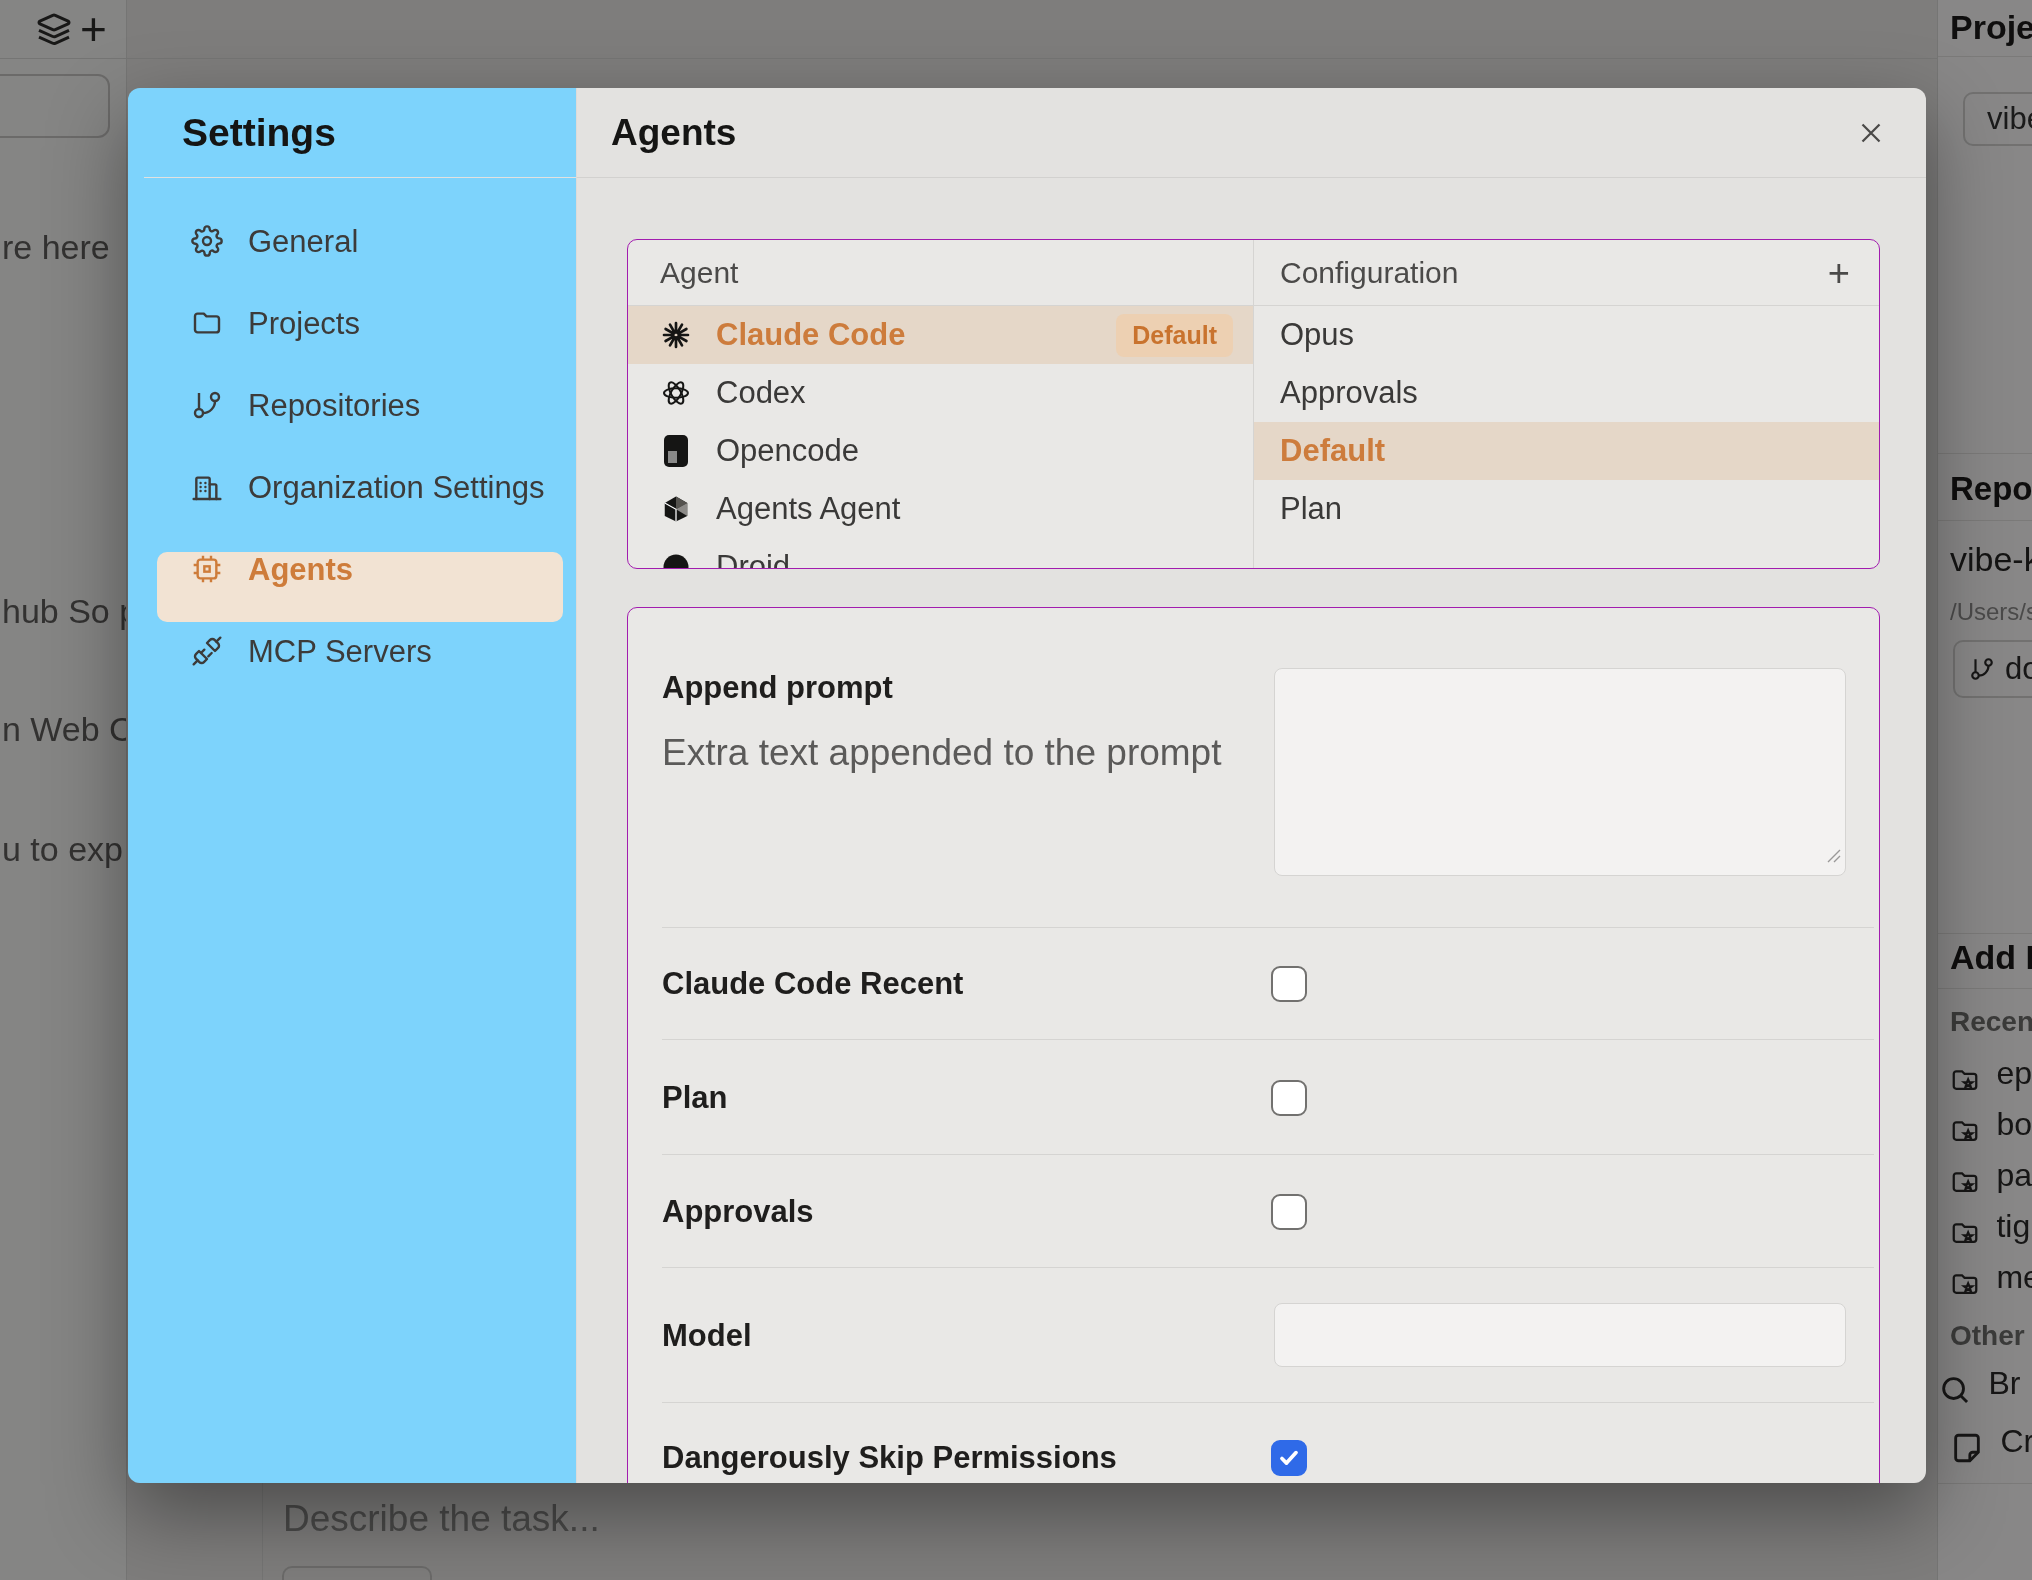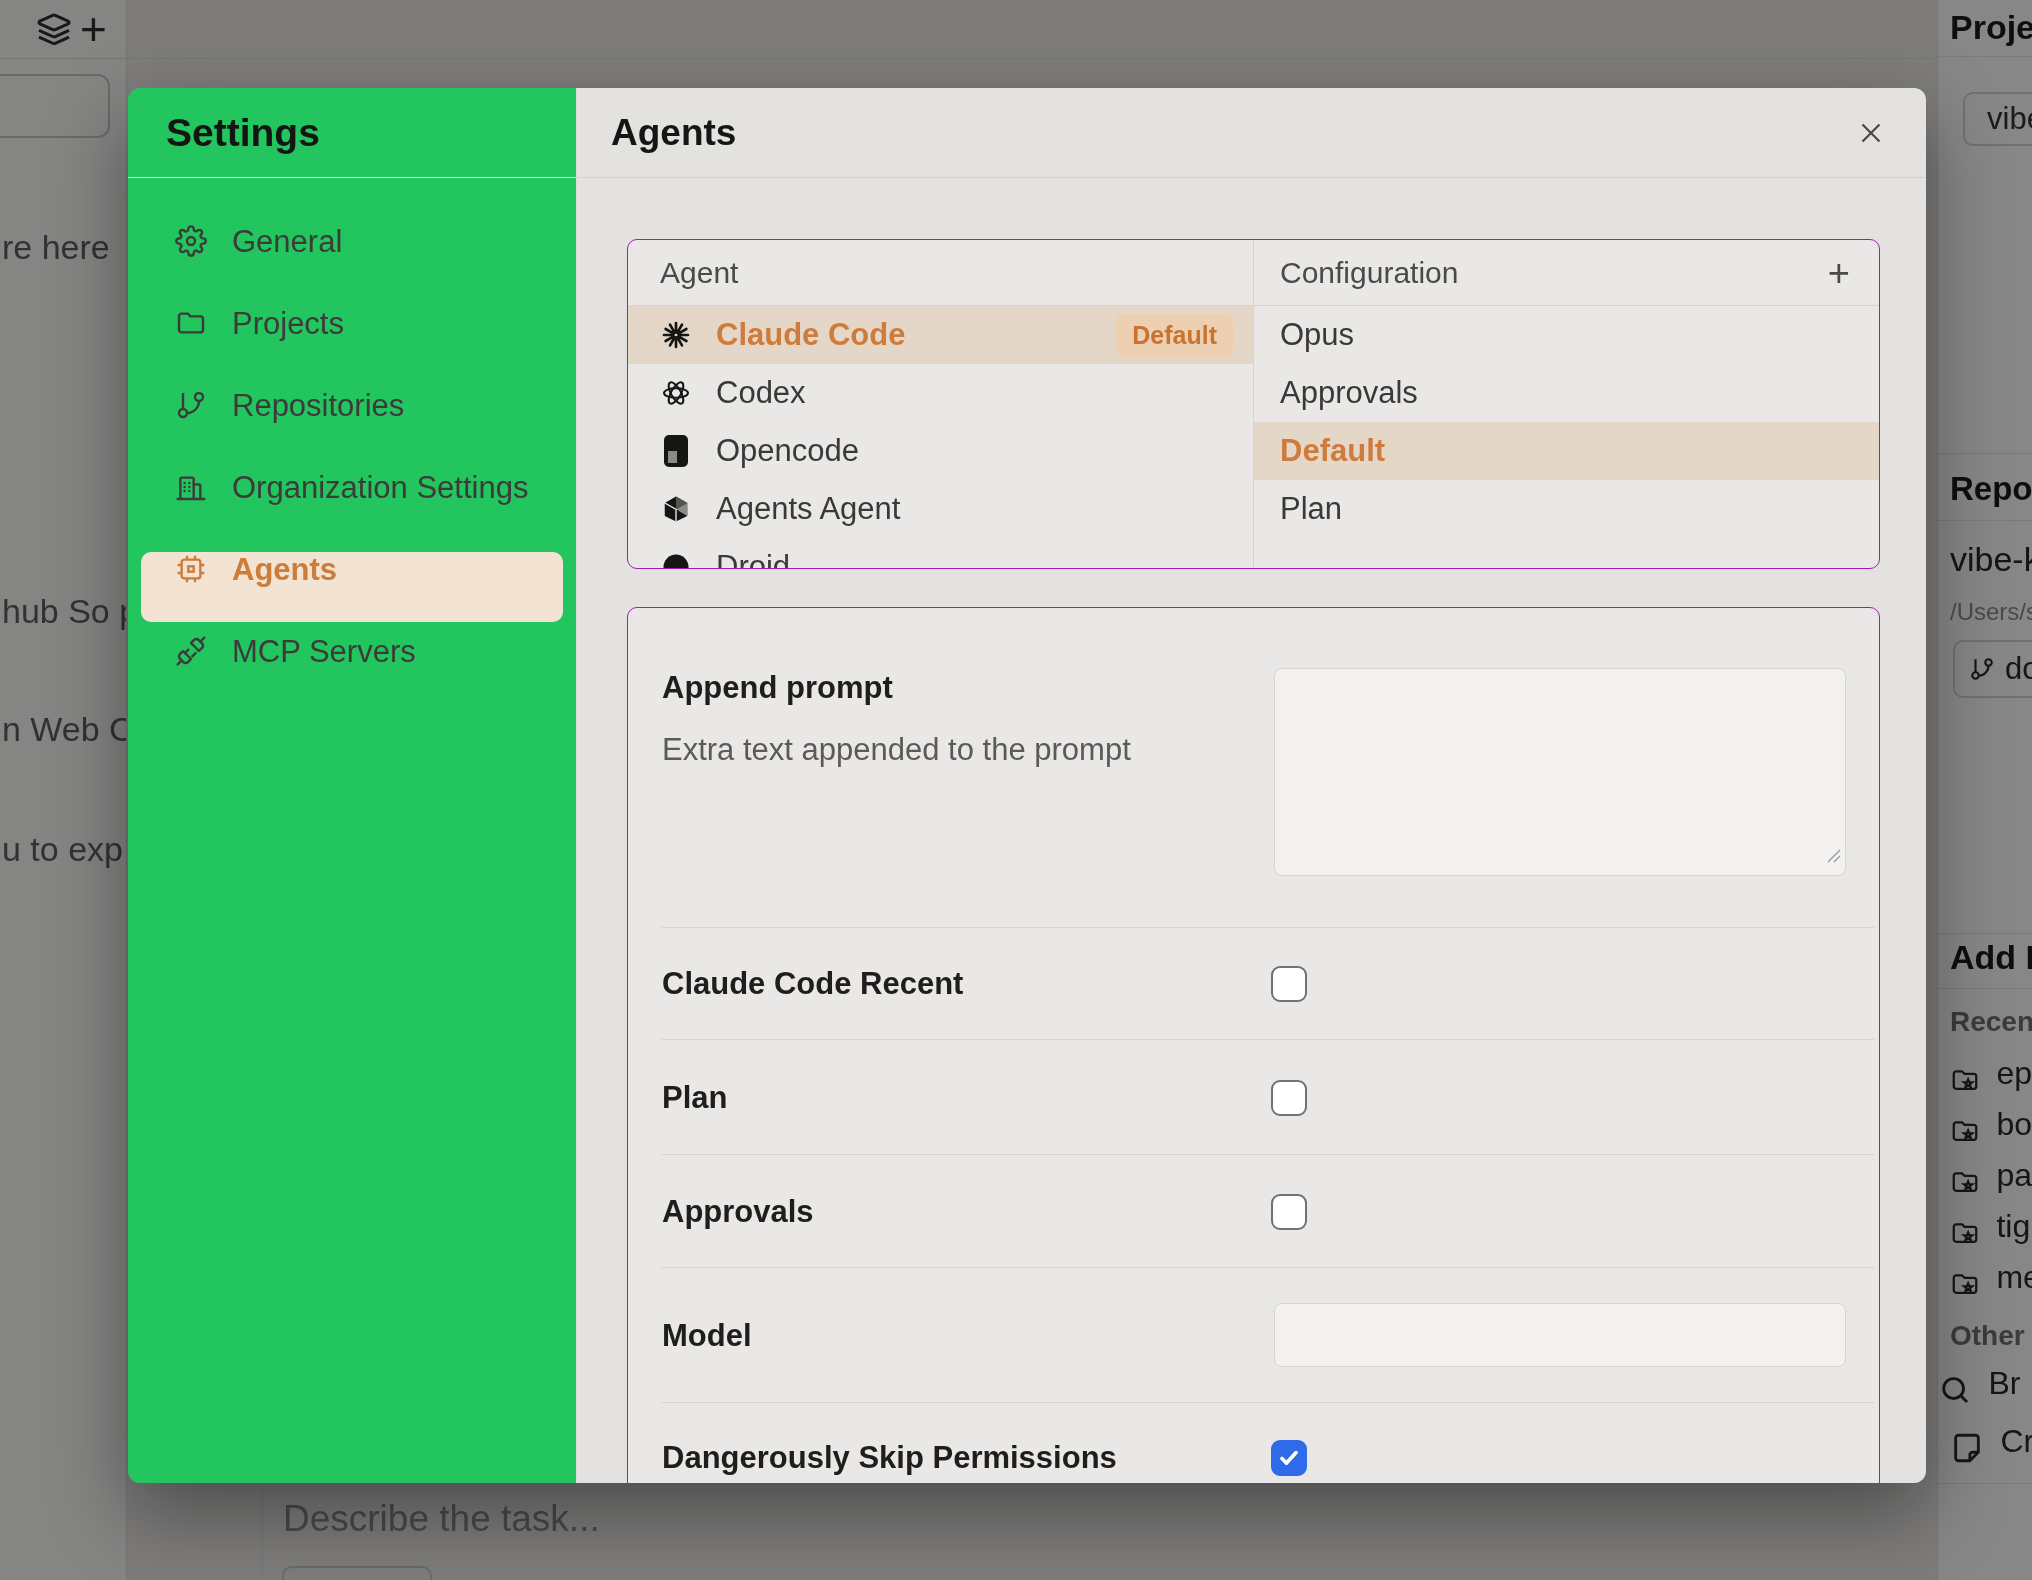--- a/index.html
+++ b/index.html
@@ -34,21 +34,21 @@
              align-items:center; background:#fbfafa; }
   .rp-icon { display:inline-block; color:#2b2a29; }
 
   
   .veil { position:absolute; inset:0; background:rgba(0,0,0,0.46); }
 
   
   .modal { position:absolute; left:128px; top:88px; width:1798px; height:1395px;
            border-radius:12px; overflow:hidden; display:flex;
            box-shadow:0 30px 80px rgba(0,0,0,0.40); }
-  .m-side { width:449px; background:#22c55e; border-right:1px solid #dcdbd9; flex:none; }
+  .m-side { width:449px; background:#7dd3fc; border-right:1px solid #dcdbd9; flex:none;padding-left:16px; }
   .m-side-header { height:90px; display:flex; align-items:center; padding-left:38px;
                    border-bottom:1px solid #e2e1df; font-size:39px; font-weight:bold; color:#151514; }
   .m-nav { padding:46px 13px 0 13px; }
   .m-nav-item { height:70px; margin-bottom:12px; border-radius:10px; display:flex; align-items:flex-start;
                 padding-left:33px; gap:24px; font-size:31px; color:#3c3b3a; cursor:pointer; }
   .m-nav-item .nicon { width:34px; height:34px; flex:none; display:flex; align-items:center; justify-content:center; }
   .m-nav-item.active { background:#f2e3d3; color:#ce7c3a; font-weight:600; }
 
   .m-main { flex:1; background:#e3e2e0; position:relative; overflow:hidden; }
   .m-main-header { height:90px; border-bottom:1px solid #d2d1cf; display:flex; align-items:center;
@@ -72,21 +72,21 @@
   .badge { margin-left:auto; background:#edd0b2; color:#c9732e; font-size:25px; font-weight:600;
            padding:7px 16px; border-radius:8px; }
   .opencode-glyph { width:24px; height:32px; background:#151514; border-radius:5px; position:relative; }
   .opencode-glyph::after { content:""; position:absolute; left:4px; bottom:4px; width:9px; height:12px; background:#8a8a89; }
 
   .form-card { margin-top:38px; height:1110px; overflow:hidden; }
   .form-row { position:relative; padding:0 34px; }
   .form-row::after { content:""; position:absolute; left:34px; right:5px; bottom:0; height:1px; background:#d5d4d2; }
   .form-row.last::after { display:none; }
   .f-label { font-size:31px; font-weight:600; color:#1f1e1d; }
-  .f-desc { font-size:31px; color:#5b5a59; margin-top:26px; }
+  .f-desc { font-size:37px; color:#5b5a59; margin-top:26px; }
   .row-append { height:320px; padding-top:62px; }
   .row-flex { display:flex; align-items:center; }
   .row-ccr { height:112px; } .row-plan { height:115px; } .row-appr { height:113px; }
   .row-model { height:135px; } .row-dsp { height:110px; }
   .f-textarea { position:absolute; right:33px; top:60px; width:572px; height:208px;
                 background:#f3f2f1; border:1px solid #d5d4d2; border-radius:8px; resize:none;
                 font-family:"Liberation Sans",sans-serif; font-size:28px; padding:14px; color:#333; }
   .f-input { position:absolute; right:33px; top:35px; width:572px; height:64px;
              background:#f3f2f1; border:1px solid #d5d4d2; border-radius:8px;
              font-family:"Liberation Sans",sans-serif; font-size:28px; padding:0 16px; color:#333; }

